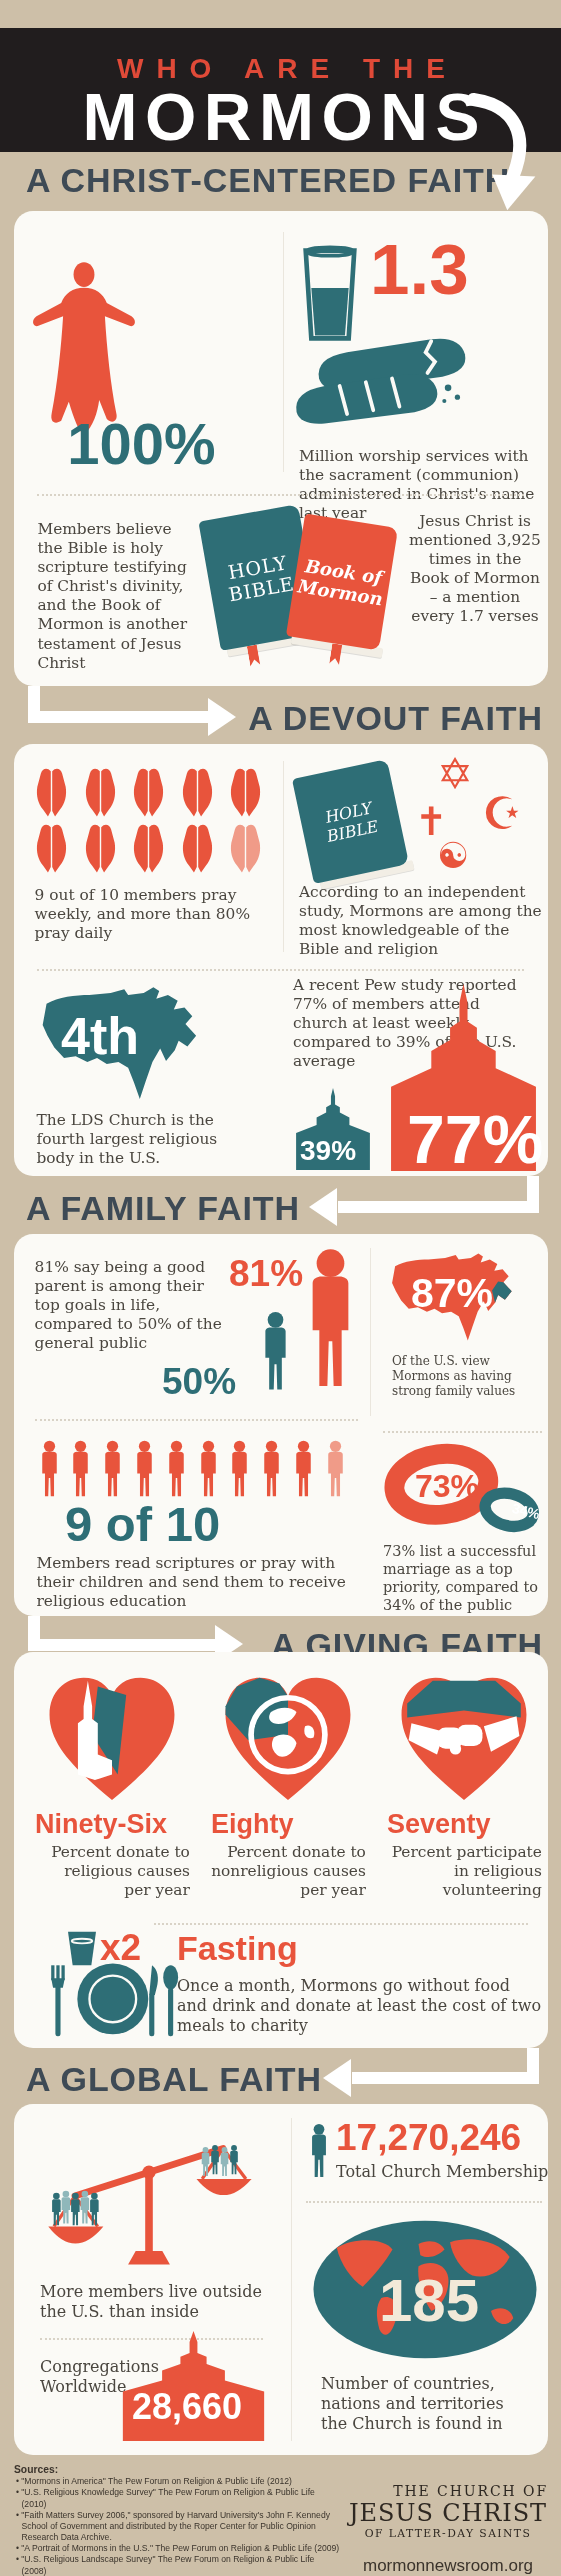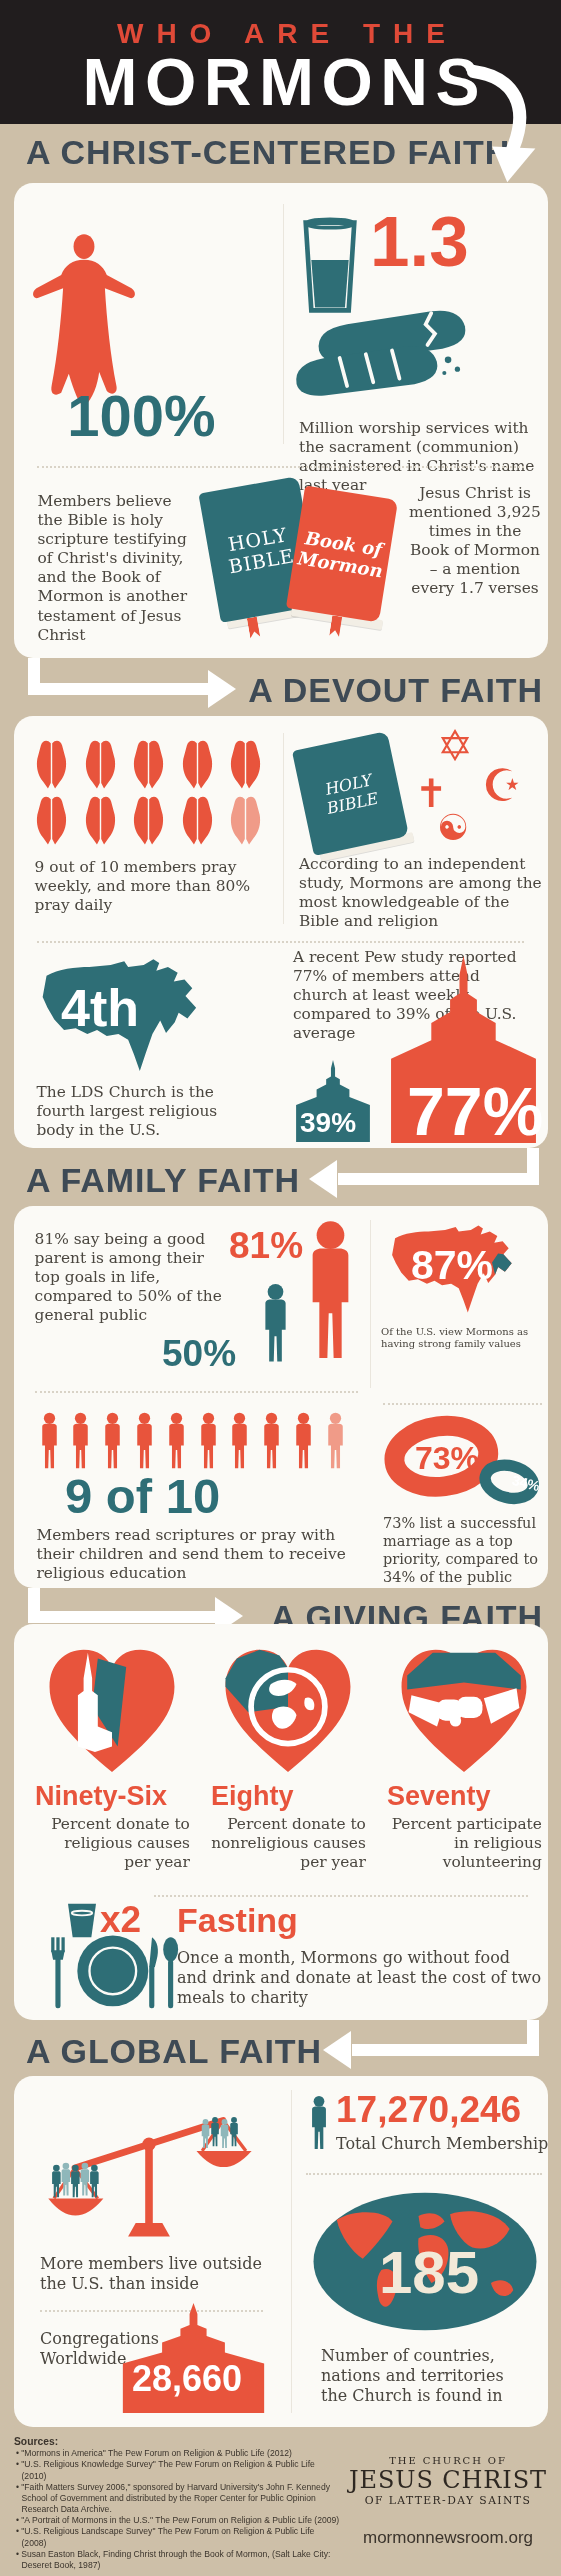--- a/index.html
+++ b/index.html
@@ -8,21 +8,21 @@
     --slate:#3E4A55; --tan:#CDBFA8; --ink:#211D1E; --card:#FBFAF6;
     --body:#4A463F; --dot:#D9D3C7; --vdiv:#EAE6DD;
   }
   *{box-sizing:border-box; margin:0; padding:0;}
   body{width:562px; font-family:"DejaVu Serif", serif; color:var(--body);}
   .page{width:562px; height:2576px; background:var(--tan); position:relative; overflow:hidden;}
   .txt{font-size:15.4px; line-height:1.24; color:var(--body);}
   .abs{position:absolute;}
 
   
-  .header{height:124px; background:var(--ink); text-align:center; position:relative; padding-top:18px;}
+  .header{height:124px; background:var(--ink); text-align:center; position:relative; padding-top:25px;margin-top:28px;}
   .header .t1{font-family:"Liberation Sans",sans-serif; font-weight:bold; font-size:28px; letter-spacing:13px; color:var(--orange-red); padding-left:13px;}
   .header .t2{font-family:"Liberation Sans",sans-serif; font-weight:bold; font-size:66px; letter-spacing:7.5px; color:#fff; margin-top:-5.6px; padding-left:7.5px;}
   .curve-arrow{position:absolute; left:466px; top:62px; width:90px; height:124px; z-index:6;}
 
   
   .band{position:relative;}
   .band h2{font-family:"Liberation Sans",sans-serif; font-weight:bold; font-size:34px; letter-spacing:0.9px; color:var(--slate); position:absolute; white-space:nowrap;}
   .stub{position:absolute; width:12px; background:#fff;}
   .bar{position:absolute; height:12px; background:#fff;}
   .ah-r{position:absolute; width:0; height:0; border-left:28px solid #fff; border-top:19px solid transparent; border-bottom:19px solid transparent;}
@@ -54,21 +54,21 @@
   .gcol .gtxt{position:absolute; left:1.9px; top:191px; width:155px;}
 
   
   .footer{height:131px; position:relative;}
   .sources{position:absolute; left:14px; top:9.4px; width:326px; font-family:"Liberation Sans",sans-serif; color:#3B342C;}
   .sources .stitle{font-size:10.3px; font-weight:bold; margin-bottom:0.9px;}
   .sources ul{list-style:none;}
   .sources li{font-size:8.6px; line-height:1.3; padding-left:7.5px; text-indent:-5.6px;}
   .sources li::before{content:"• ";}
   .logo{position:absolute; left:348px; top:28px; width:200px; text-align:center; color:#2E2822;}
-  .logo .l1{font-size:10px; letter-spacing:1.9px;}
+  .logo .l1{font-size:14px; letter-spacing:1.9px;text-align:right;}
   .logo .l2{font-size:24px; letter-spacing:0.9px;}
   .logo .l3{font-size:10.8px; letter-spacing:1.4px;}
   .site{position:absolute; left:348px; top:101px; width:200px; text-align:center; font-family:"Liberation Sans",sans-serif; font-size:17px; color:#3B342C;}
 </style>
 </head>
 <body>
 
 <svg width="0" height="0" style="position:absolute">
   <defs>
     <symbol id="sym-person" viewBox="0 0 30 64">
@@ -252,21 +252,21 @@
     <svg class="abs" style="left:242px; top:77px; width:39px; height:81px" viewBox="0 0 30 64" fill="#2E6E76">
         <use href="#sym-person" xlink:href="#sym-person"></use>
       </svg>
     <div class="bignum teal" style="left:148px; top:129px; font-size:37px">50%</div>
 
     <svg class="abs" style="left:369px; top:15px; width:159px; height:99px" viewBox="0 0 210 125">
       <use href="#sym-usmap" xlink:href="#sym-usmap" fill="#E8543C"></use>
       <path d="M159,41 L170,53 L161,64 L152,58 L148,68 L144,52 L152,40 Z" fill="#2E6E76"></path>
     </svg>
     <div class="bignum white" style="left:397px; top:39px; font-size:41px">87%</div>
-    <div class="abs txt" style="left:367px; top:120px; width:159px; font-size:10px">Of the U.S. view Mormons as having strong family values</div>
+    <div class="abs txt" style="left:378px; top:120px; width:159px; font-size:12px">Of the U.S. view Mormons as having strong family values</div>
 
     <div class="dotdiv" style="left:20.6px; top:185px; width:323px"></div>
     <div class="dotdiv" style="left:369px; top:197px; width:159px"></div>
 
     <div class="people-row" style="left:20.6px; top:206px">
       <svg viewBox="0 0 30 64" fill="#E8543C">
           <use href="#sym-person" xlink:href="#sym-person"></use>
         </svg>
       <svg viewBox="0 0 30 64" fill="#E8543C">
           <use href="#sym-person" xlink:href="#sym-person"></use>

